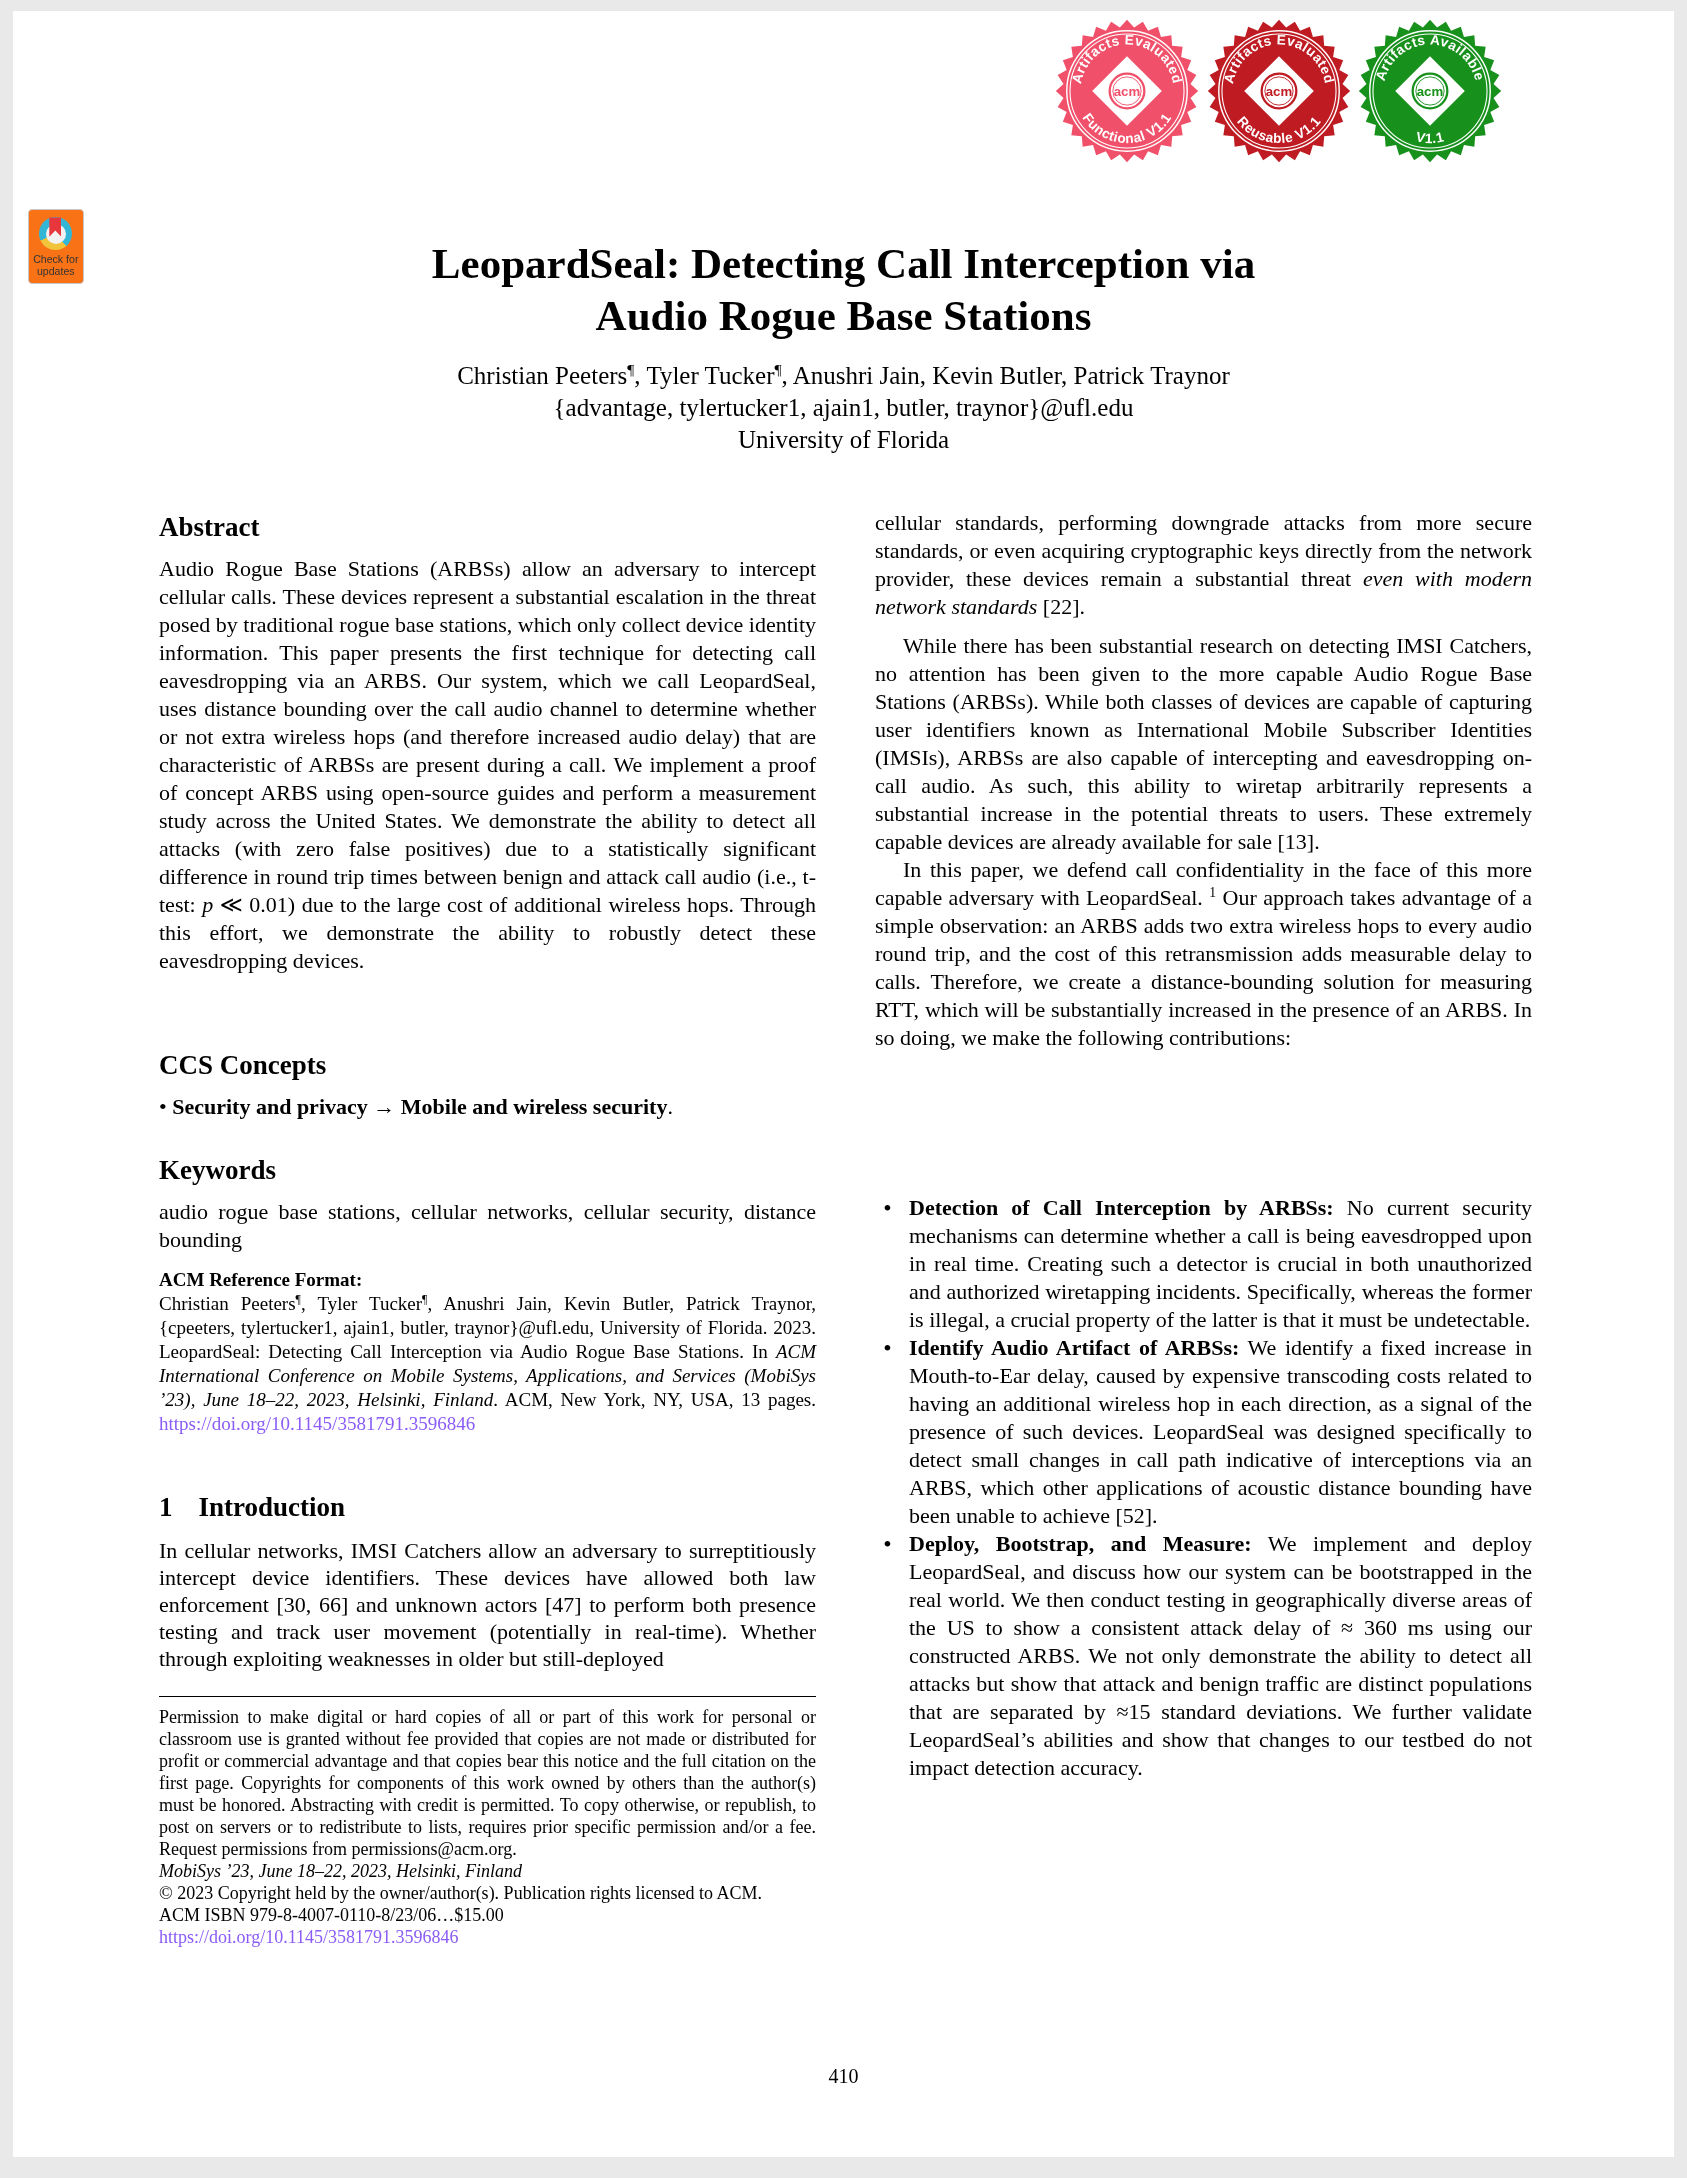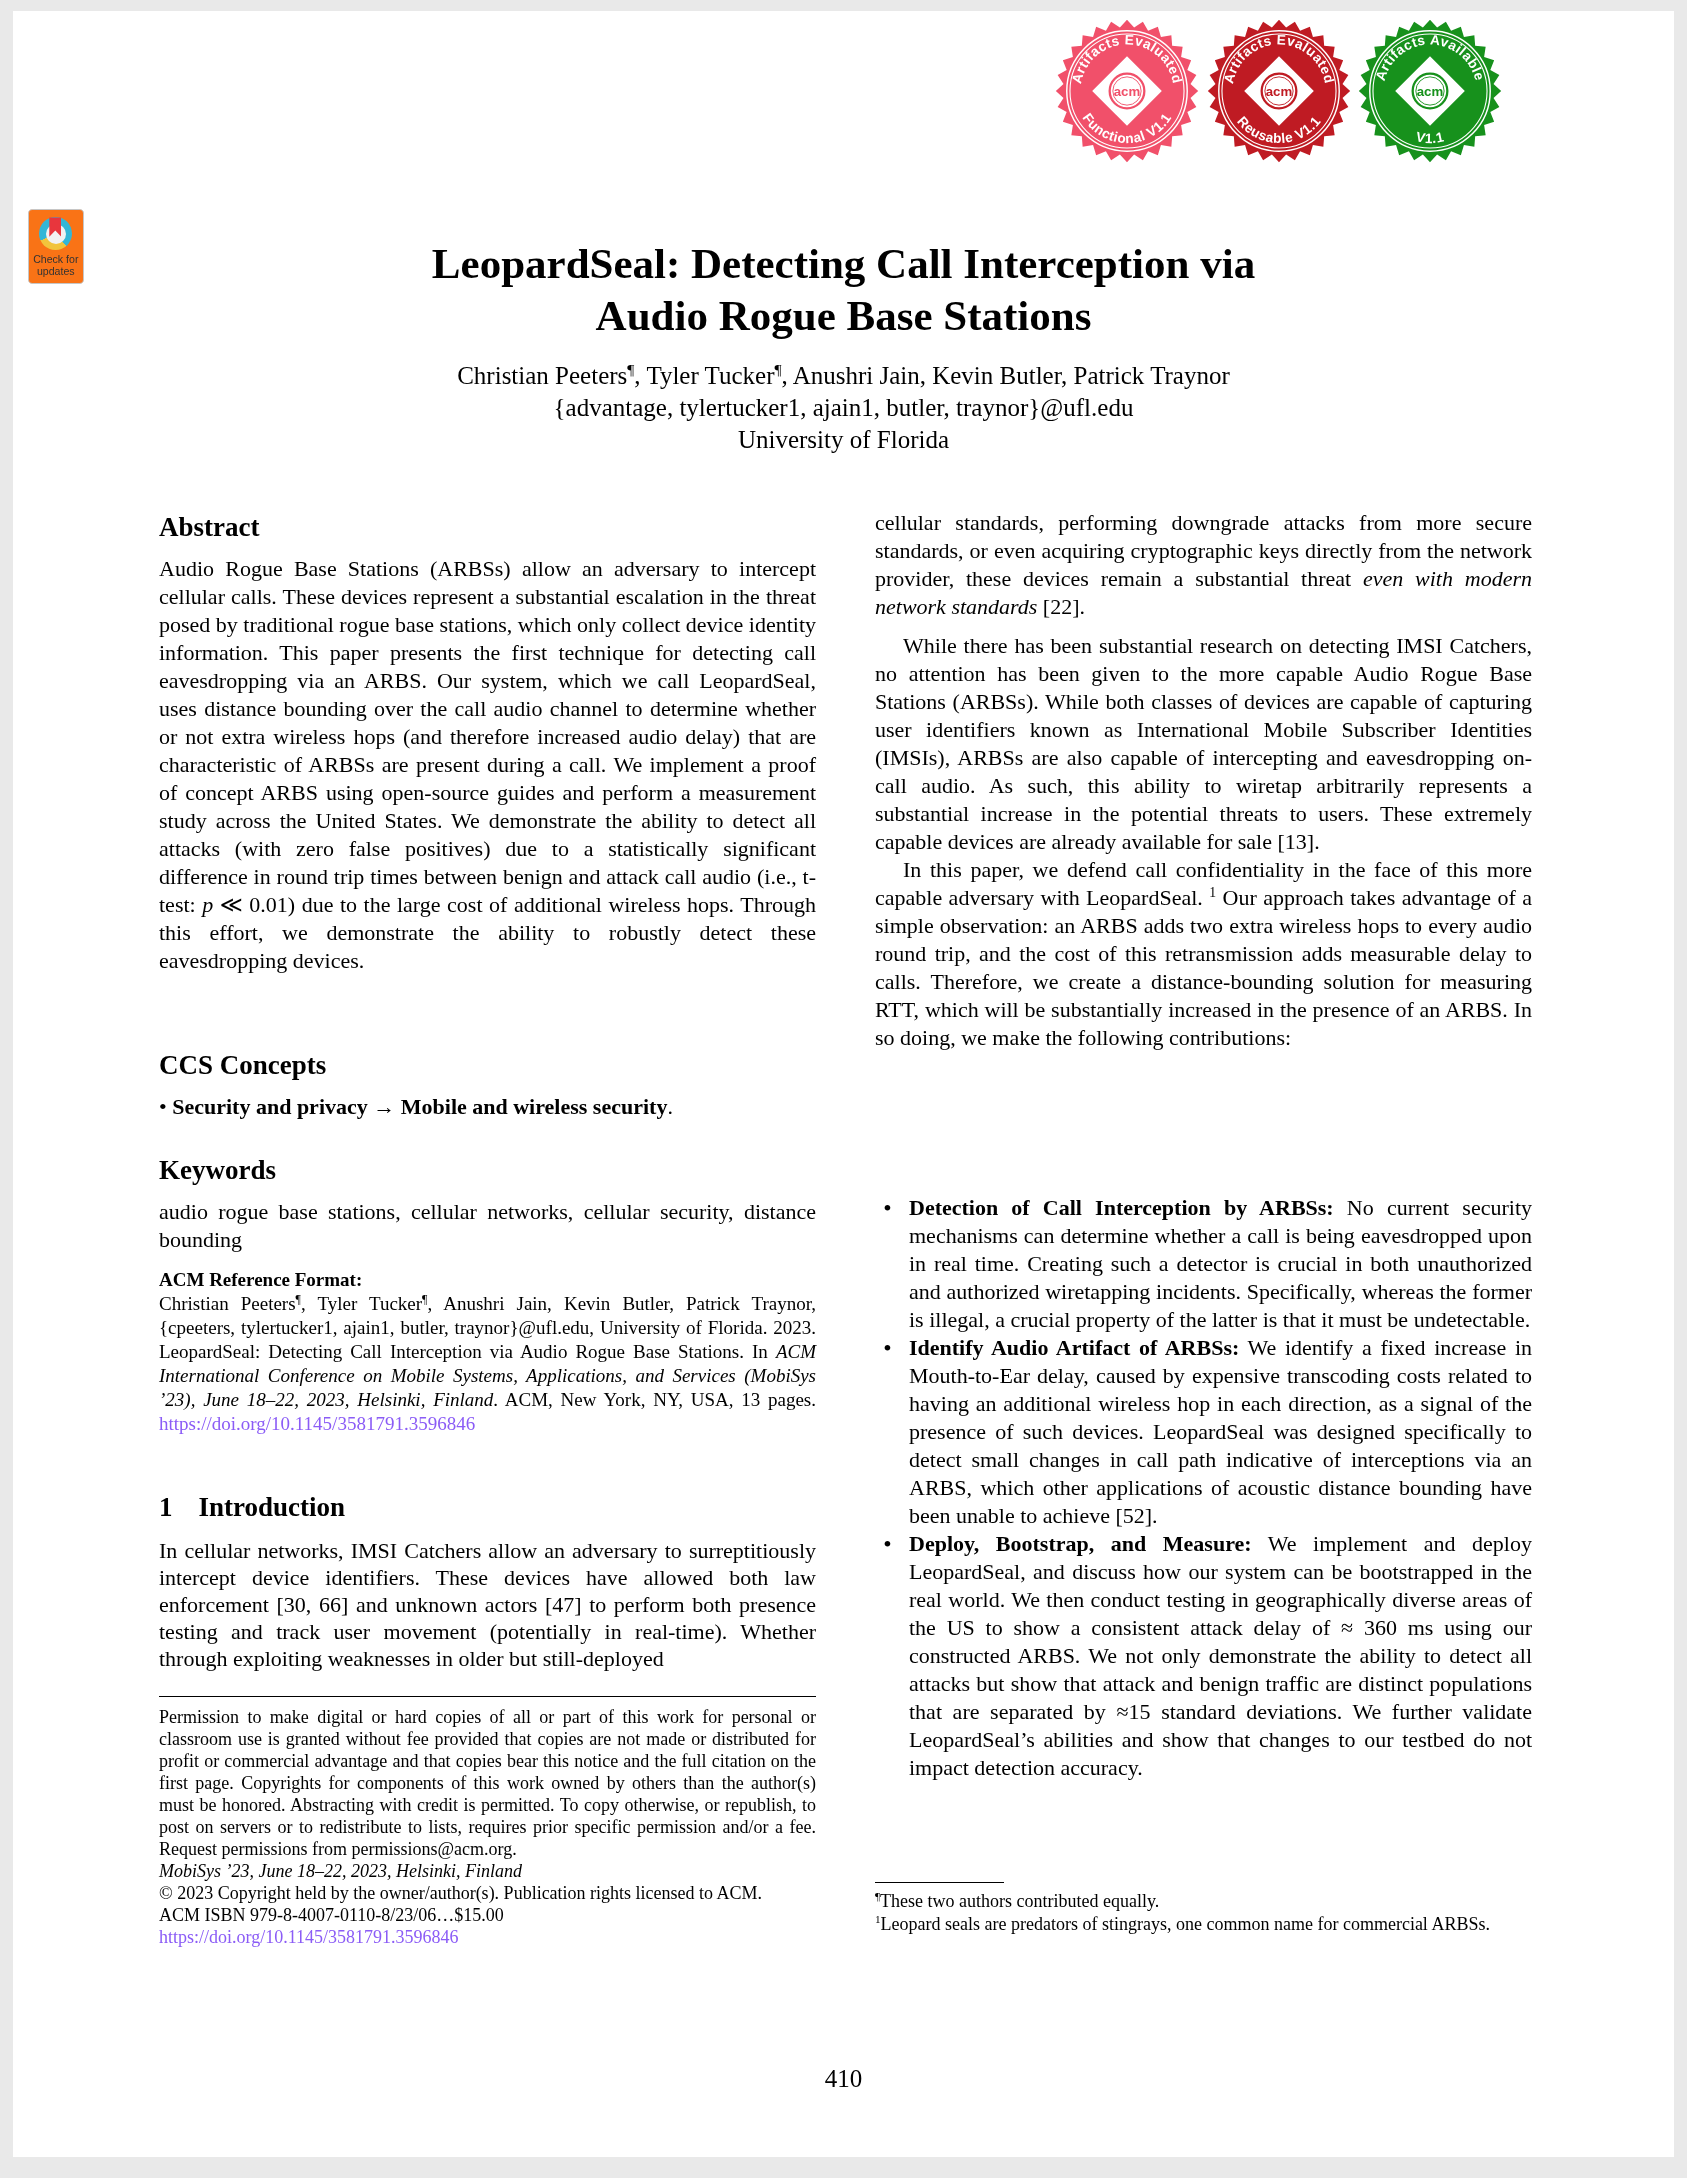--- a/index.html
+++ b/index.html
@@ -56,21 +56,21 @@
   .rule-full { width:100%; border-top:1.8px solid #000; margin-bottom:9.2px; }
   .rule-short { width:129px; border-top:1.8px solid #000; margin-bottom:7.4px; }
   .venue { font-style:italic; }
   .fns { font-size:18px; line-height:23px; }
 
   
   ul.contribs { list-style:none; margin:0; padding:0; font-size:22px; line-height:28px; text-align:justify; }
   ul.contribs li { position:relative; padding-left:34px; }
   ul.contribs li::before { content:"\2022"; position:absolute; left:8.3px; top:0; font-size:24px; }
 
-  .pageno { position:absolute; top:2054px; left:0; width:100%; text-align:center; font-size:25px; }
+  .pageno { position:absolute; top:2054px; left:0; width:100%; text-align:center; font-size:20px; }
   a.plain { color:#8b5cf6; text-decoration:none; }
 </style>
 </head>
 <body>
 
 <div class="page">
 
   <div class="badges-row">
     <div class="artifact-badge"><svg viewBox="0 0 160 160" width="146" height="146">
           <polygon points="80.0,2.0 87.8,10.4 97.4,4.0 103.1,13.9 113.8,9.7 117.2,20.7 128.6,19.0 129.5,30.5 141.0,31.4 139.3,42.8 150.3,46.2 146.1,56.9 156.0,62.6 149.6,72.2 158.0,80.0 149.6,87.8 156.0,97.4 146.1,103.1 150.3,113.8 139.3,117.2 141.0,128.6 129.5,129.5 128.6,141.0 117.2,139.3 113.8,150.3 103.1,146.1 97.4,156.0 87.8,149.6 80.0,158.0 72.2,149.6 62.6,156.0 56.9,146.1 46.2,150.3 42.8,139.3 31.4,141.0 30.5,129.5 19.0,128.6 20.7,117.2 9.7,113.8 13.9,103.1 4.0,97.4 10.4,87.8 2.0,80.0 10.4,72.2 4.0,62.6 13.9,56.9 9.7,46.2 20.7,42.8 19.0,31.4 30.5,30.5 31.4,19.0 42.8,20.7 46.2,9.7 56.9,13.9 62.6,4.0 72.2,10.4" fill="#f1506a"></polygon>
@@ -182,23 +182,18 @@
       <p class="body indent"><span>In this paper, we defend call confidentiality in the face of this more capable adversary with LeopardSeal. </span><sup>1</sup><span> Our approach takes advantage of a simple observation: an ARBS adds two extra wireless hops to every audio round trip, and the cost of this retransmission adds measurable delay to calls. Therefore, we create a distance-bounding solution for measuring RTT, which will be substantially increased in the presence of an ARBS. In so doing, we make the following contributions:</span></p>
 
       <div class="pin" style="top:689px">
         <ul class="contribs">
           <li><b>Detection of Call Interception by ARBSs:</b><span> No current security mechanisms can determine whether a call is being eavesdropped upon in real time. Creating such a detector is crucial in both unauthorized and authorized wiretapping incidents. Specifically, whereas the former is illegal, a crucial property of the latter is that it must be undetectable.</span></li>
           <li><b>Identify Audio Artifact of ARBSs:</b><span> We identify a fixed increase in Mouth-to-Ear delay, caused by expensive transcoding costs related to having an additional wireless hop in each direction, as a signal of the presence of such devices. LeopardSeal was designed specifically to detect small changes in call path indicative of interceptions via an ARBS, which other applications of acoustic distance bounding have been unable to achieve [52].</span></li>
           <li><b>Deploy, Bootstrap, and Measure:</b><span> We implement and deploy LeopardSeal, and discuss how our system can be bootstrapped in the real world. We then conduct testing in geographically diverse areas of the US to show a consistent attack delay of ≈ 360 ms using our constructed ARBS. We not only demonstrate the ability to detect all attacks but show that attack and benign traffic are distinct populations that are separated by ≈15 standard deviations. We further validate LeopardSeal’s abilities and show that changes to our testbed do not impact detection accuracy.</span></li>
         </ul>
       </div>
 
-      <div class="pin fns" style="top:1377px">
-        <div class="rule-short"></div>
-        <div><sup>¶</sup><span>These two authors contributed equally.</span></div>
-        <div><sup>1</sup><span>Leopard seals are predators of stingrays, one common name for commercial ARBSs.</span></div>
-      </div>
     </div>
   </div>
 
   <div class="pageno">410</div>
 </div>
 
 
 </body></html>

